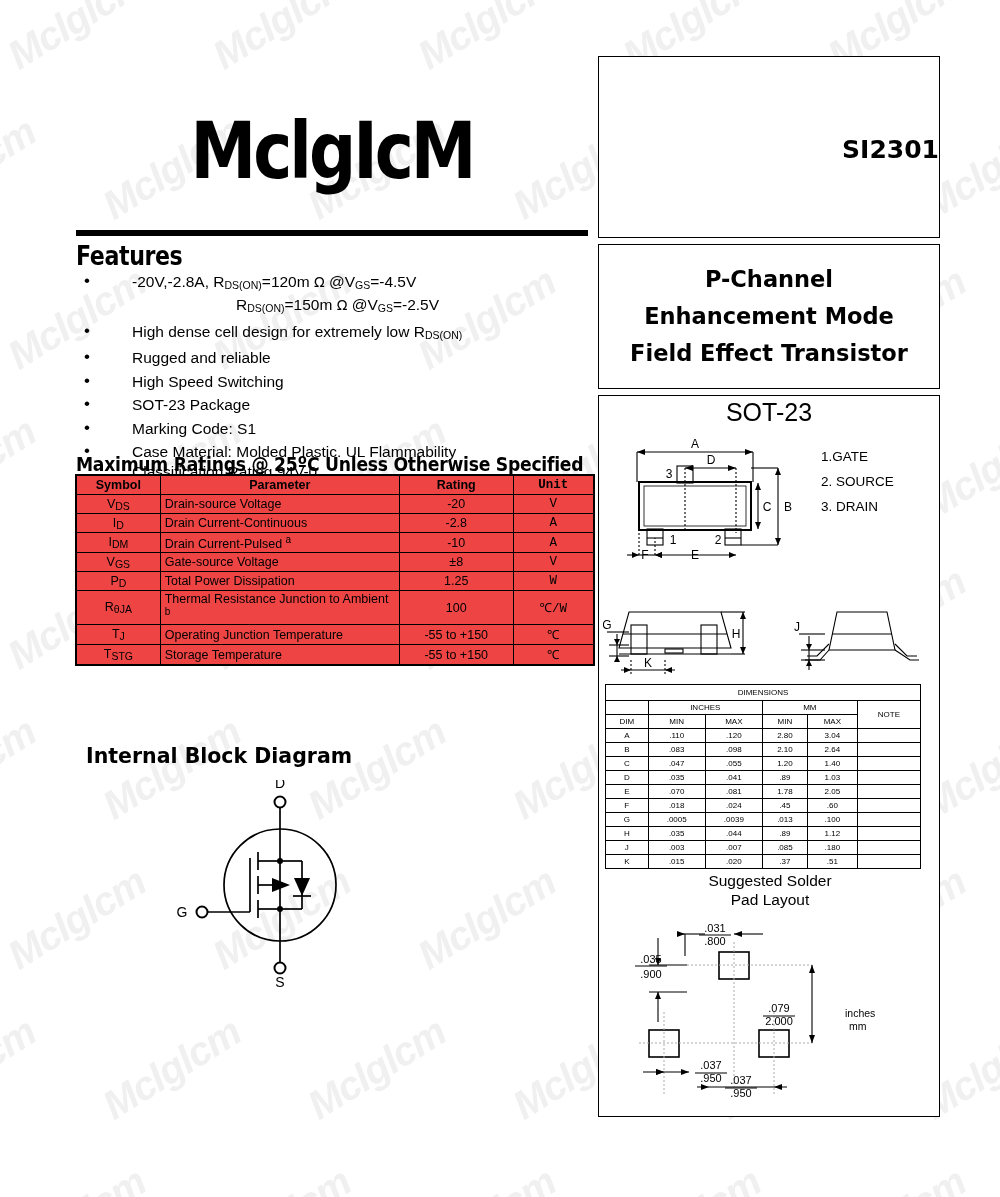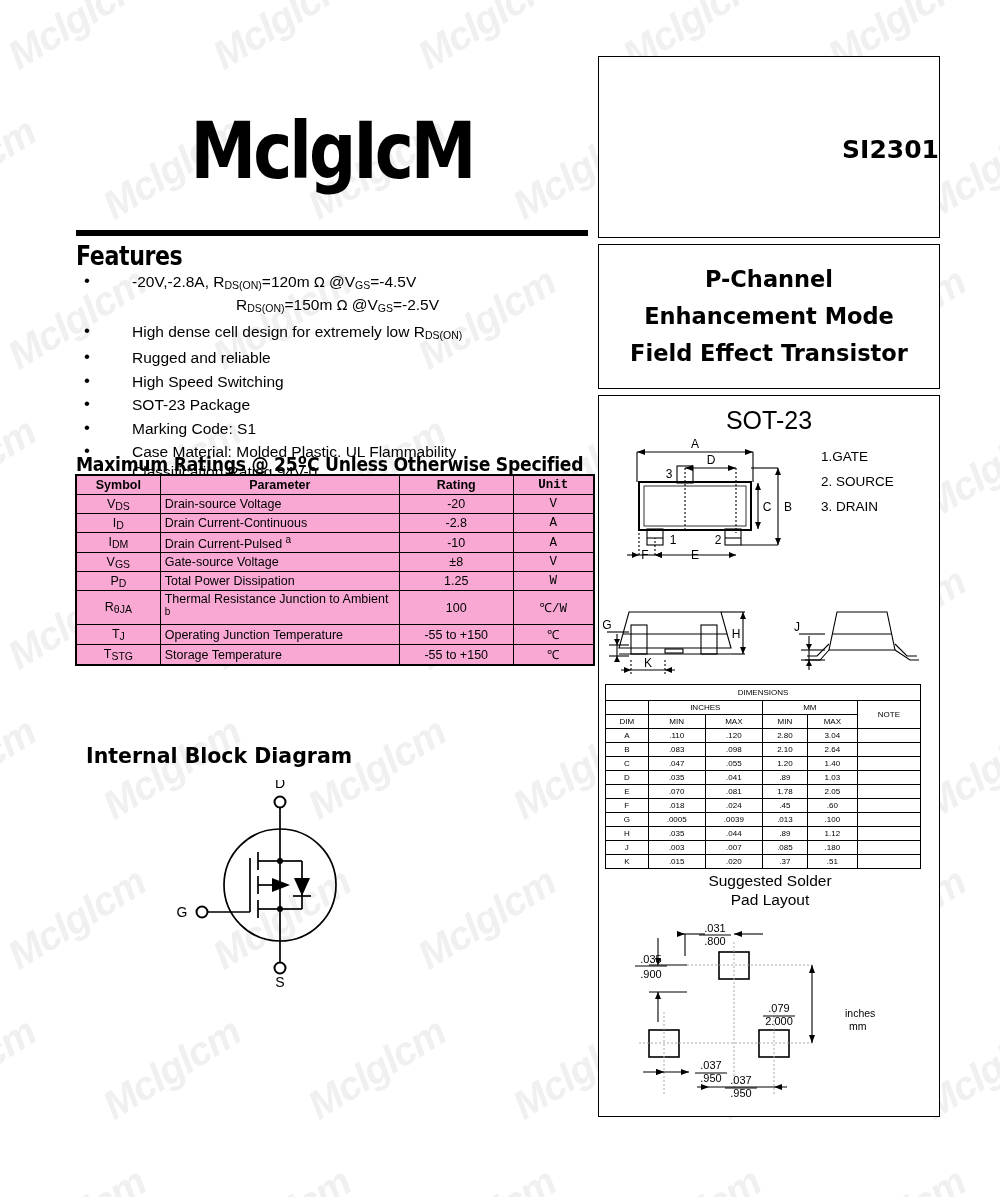--- a/index.html
+++ b/index.html
@@ -33,21 +33,21 @@
   sub{font-size:10.5px;vertical-align:-2px;margin-top:24px;}
   sup{font-size:10px;vertical-align:5px;}
   .om{font-family:"DejaVu Sans",sans-serif;font-size:14px;}
 
   .maxr{position:absolute;left:76px;top:452px;font-family:"DejaVu Sans",sans-serif;
         font-weight:bold;font-size:20px;letter-spacing:-.3px;transform:scaleX(.86);
         transform-origin:left top;}
 
   
   table.rt{position:absolute;left:76px;top:475px;width:518px;border-collapse:collapse;
-        font-size:12.5px;background:#f9a8d4;}
+        font-size:12.5px;background:#ef4444;}
   table.rt td,table.rt th{border:1px solid #000;padding:1px 4px;height:16px;}
   table.rt th{font-weight:bold;text-align:center;font-size:12.5px;}
   table.rt .sym{width:78px;text-align:center;}
   table.rt .par{width:248px;}
   table.rt .rat{width:112px;text-align:center;}
   table.rt .uni{width:76px;text-align:center;font-family:Liberation Mono, monospace;}
   table.rt{box-shadow:0 0 0 1px #000;}
 
   .ibd{position:absolute;left:86px;top:744px;font-family:"DejaVu Sans",sans-serif;
        font-weight:bold;font-size:20.5px;}
@@ -56,21 +56,21 @@
   
   .box{position:absolute;border:1.5px solid #000;background:#fff;box-sizing:border-box;}
   #box-part{left:598px;top:56px;width:342px;height:182px;}
   #box-part .pn{text-align:right;font-family:"DejaVu Sans",sans-serif;font-weight:bold;
        font-size:25px;margin-top:78px;letter-spacing:0px;}
   #box-title{left:598px;top:244px;width:342px;height:145px;}
   #box-title .tl{text-align:center;font-family:"DejaVu Sans",sans-serif;font-weight:bold;
        font-size:22.5px;line-height:37px;padding-top:16px;}
   #box-pkg{left:598px;top:395px;width:342px;height:722px;}
 
-  .sot{text-align:center;font-size:25px;margin-top:10px;letter-spacing:0px;}
+  .sot{text-align:center;font-size:25px;margin-top:2px;letter-spacing:0px;}
   .pins{position:absolute;left:222px;top:48px;font-size:13.5px;line-height:25px;}
 
   
   table.dt{position:absolute;left:6px;top:288px;width:316px;border-collapse:collapse;
         font-size:8px;background:#fff;}
   table.dt td,table.dt th{border:1px solid #000;text-align:center;padding:0;height:13px;
         font-weight:normal;}
   table.dt .hd{height:15px;margin-top:46px;}
   table.dt .nb{border-left:1px solid #000;border-right:1px solid #000;border-top:none;
         border-bottom:none;}

